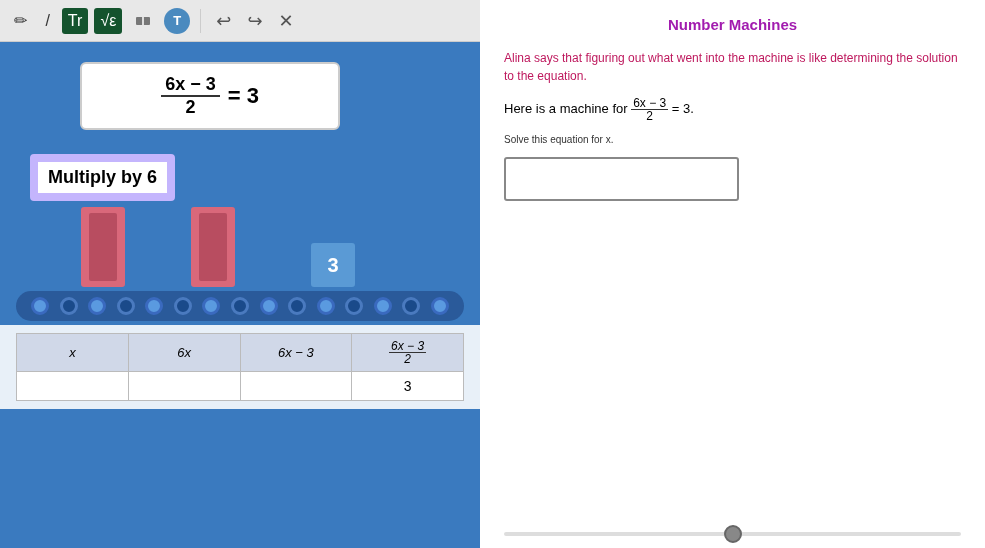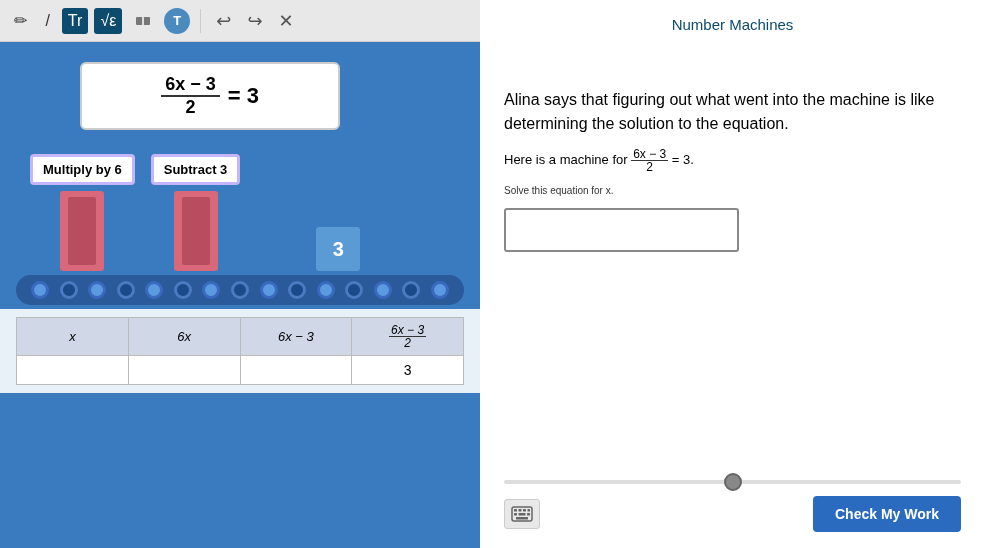--- a/index.html
+++ b/index.html
@@ -34,21 +34,21 @@
     .toolbar-btn {
       background: none;
       border: none;
       cursor: pointer;
       font-size: 16px;
       padding: 4px 6px;
       border-radius: 3px;
       color: #333;
     }
     .toolbar-btn.active {
-      background: #0c4a6e;
+      background: #14532d;
       color: white;
     }
 
     .toolbar-separator { width: 1px; height: 24px; background: #ccc; margin: 0 4px; }
 
     .toolbar-t-btn {
       background: #4a8abf;
       color: white;
       border: none;
       border-radius: 50%;
@@ -112,24 +112,24 @@
     }
 
     .machine {
       display: flex;
       flex-direction: column;
       align-items: center;
     }
 
     .machine-label {
       background: white;
-      border: 3px solid #c4b5fd;
+      border: 8px solid #c4b5fd;
       border-radius: 4px;
       padding: 5px 10px;
-      font-size: 13px;
+      font-size: 18px;
       font-weight: bold;
       margin-bottom: 6px;
       white-space: nowrap;
     }
 
     .machine-body {
       width: 44px;
       height: 80px;
       background: #d9687a;
       border-radius: 3px;
@@ -215,31 +215,30 @@
       flex: 1;
       background: white;
       padding: 16px 24px;
       display: flex;
       flex-direction: column;
       gap: 12px;
     }
 
     .page-title {
       font-size: 15px;
-      font-weight: normal;
-      color: #0c4a6e;
+      font-weight: bold;
+      color: #a21caf;
       text-align: center;
-      margin-bottom: 10px;
+      margin-bottom: 4px;
     }
 
     .description-text {
-      font-size: 16px;
-      color: #000000;
+      font-size: 12px;
+      color: #be185d;
       line-height: 1.5;
-      margin-top: 33px;
     }
 
     .machine-ref {
       font-size: 13px;
       color: #000000;
       line-height: 1.5;
     }
 
     .fraction-inline {
       display: inline-flex;
@@ -369,21 +368,20 @@
     </div>
 
     <div style="display:flex; align-items:flex-end; gap:16px; margin-top:24px; padding-left:10px;">
 
       <div class="machine">
         <div class="machine-label">Multiply by 6</div>
         <div class="machine-body"></div>
       </div>
 
       <div class="machine">
-        <div class="machine-label">Subtract 3</div>
         <div class="machine-body"></div>
       </div>
 
 
       <div class="output-number">3</div>
     </div>
   </div>
 
   <div style="margin: 4px 16px 0 16px;">
     <div class="conveyor-belt">
@@ -447,29 +445,13 @@
 
   <p class="solve-label">Solve this equation for x.</p>
 
   <div class="input-wrapper">
     <input type="text" class="answer-input" placeholder="" style="">
     <div class="slider-track">
       <div class="slider-thumb"></div>
     </div>
   </div>
 
-  <div class="check-work-row">
-    <div class="keyboard-icon-btn">
-      <svg width="22" height="16" viewBox="0 0 22 16">
-        <rect x="1" y="1" width="20" height="14" rx="2" fill="none" stroke="#666" stroke-width="1.5"></rect>
-        <rect x="3" y="3" width="3" height="2.5" rx="0.5" fill="#666"></rect>
-        <rect x="7.5" y="3" width="3" height="2.5" rx="0.5" fill="#666"></rect>
-        <rect x="12" y="3" width="3" height="2.5" rx="0.5" fill="#666"></rect>
-        <rect x="16.5" y="3" width="2.5" height="2.5" rx="0.5" fill="#666"></rect>
-        <rect x="3" y="7" width="3" height="2.5" rx="0.5" fill="#666"></rect>
-        <rect x="7.5" y="7" width="7" height="2.5" rx="0.5" fill="#666"></rect>
-        <rect x="16" y="7" width="3" height="2.5" rx="0.5" fill="#666"></rect>
-        <rect x="5" y="11" width="12" height="2.5" rx="0.5" fill="#666"></rect>
-      </svg>
-    </div>
-    <button class="check-work-btn">Check My Work</button>
-  </div>
 </div>
 
 </body></html>

